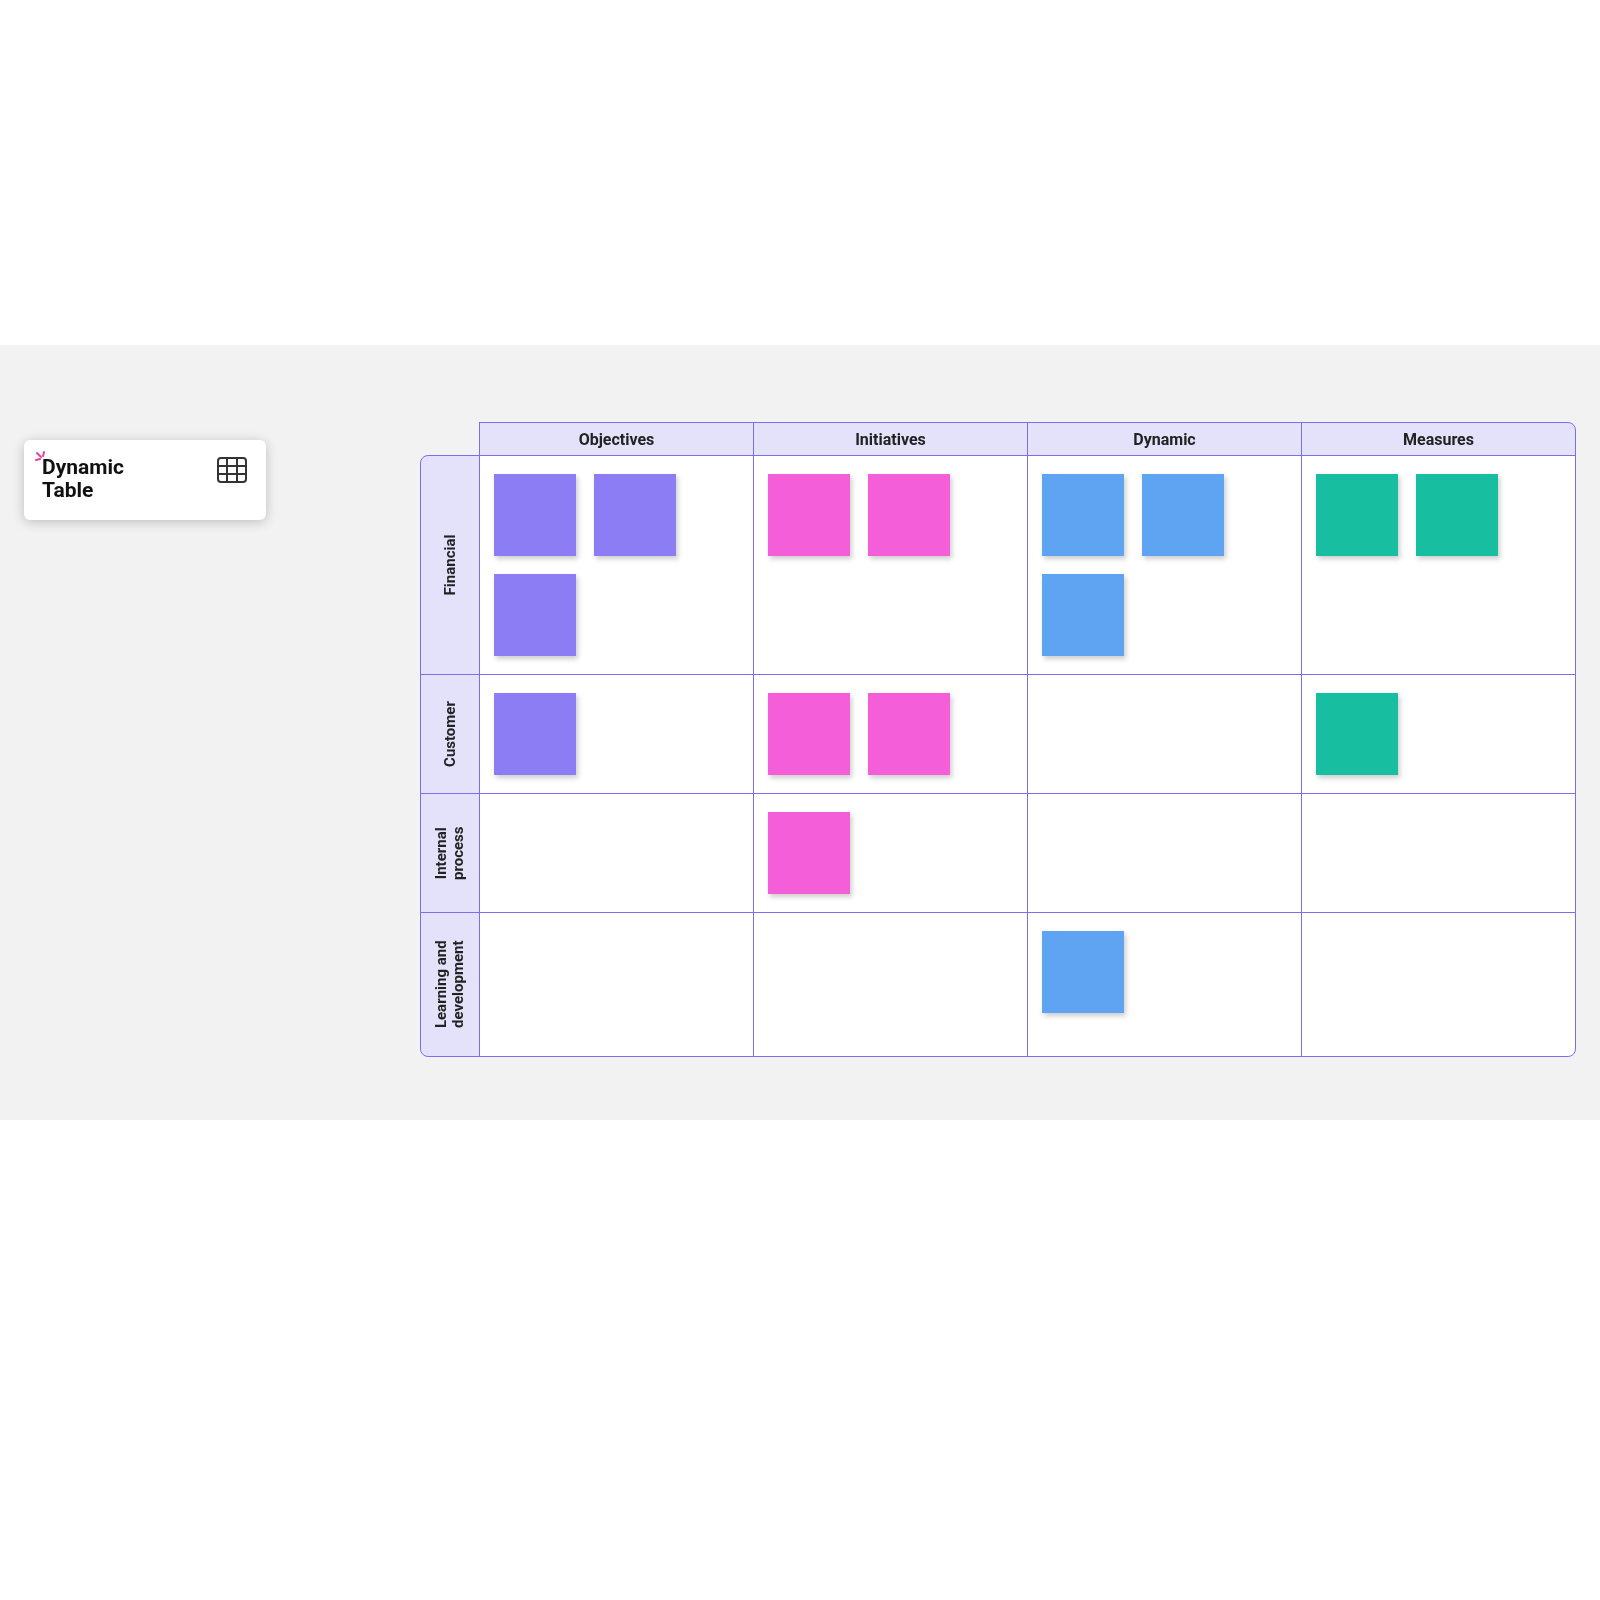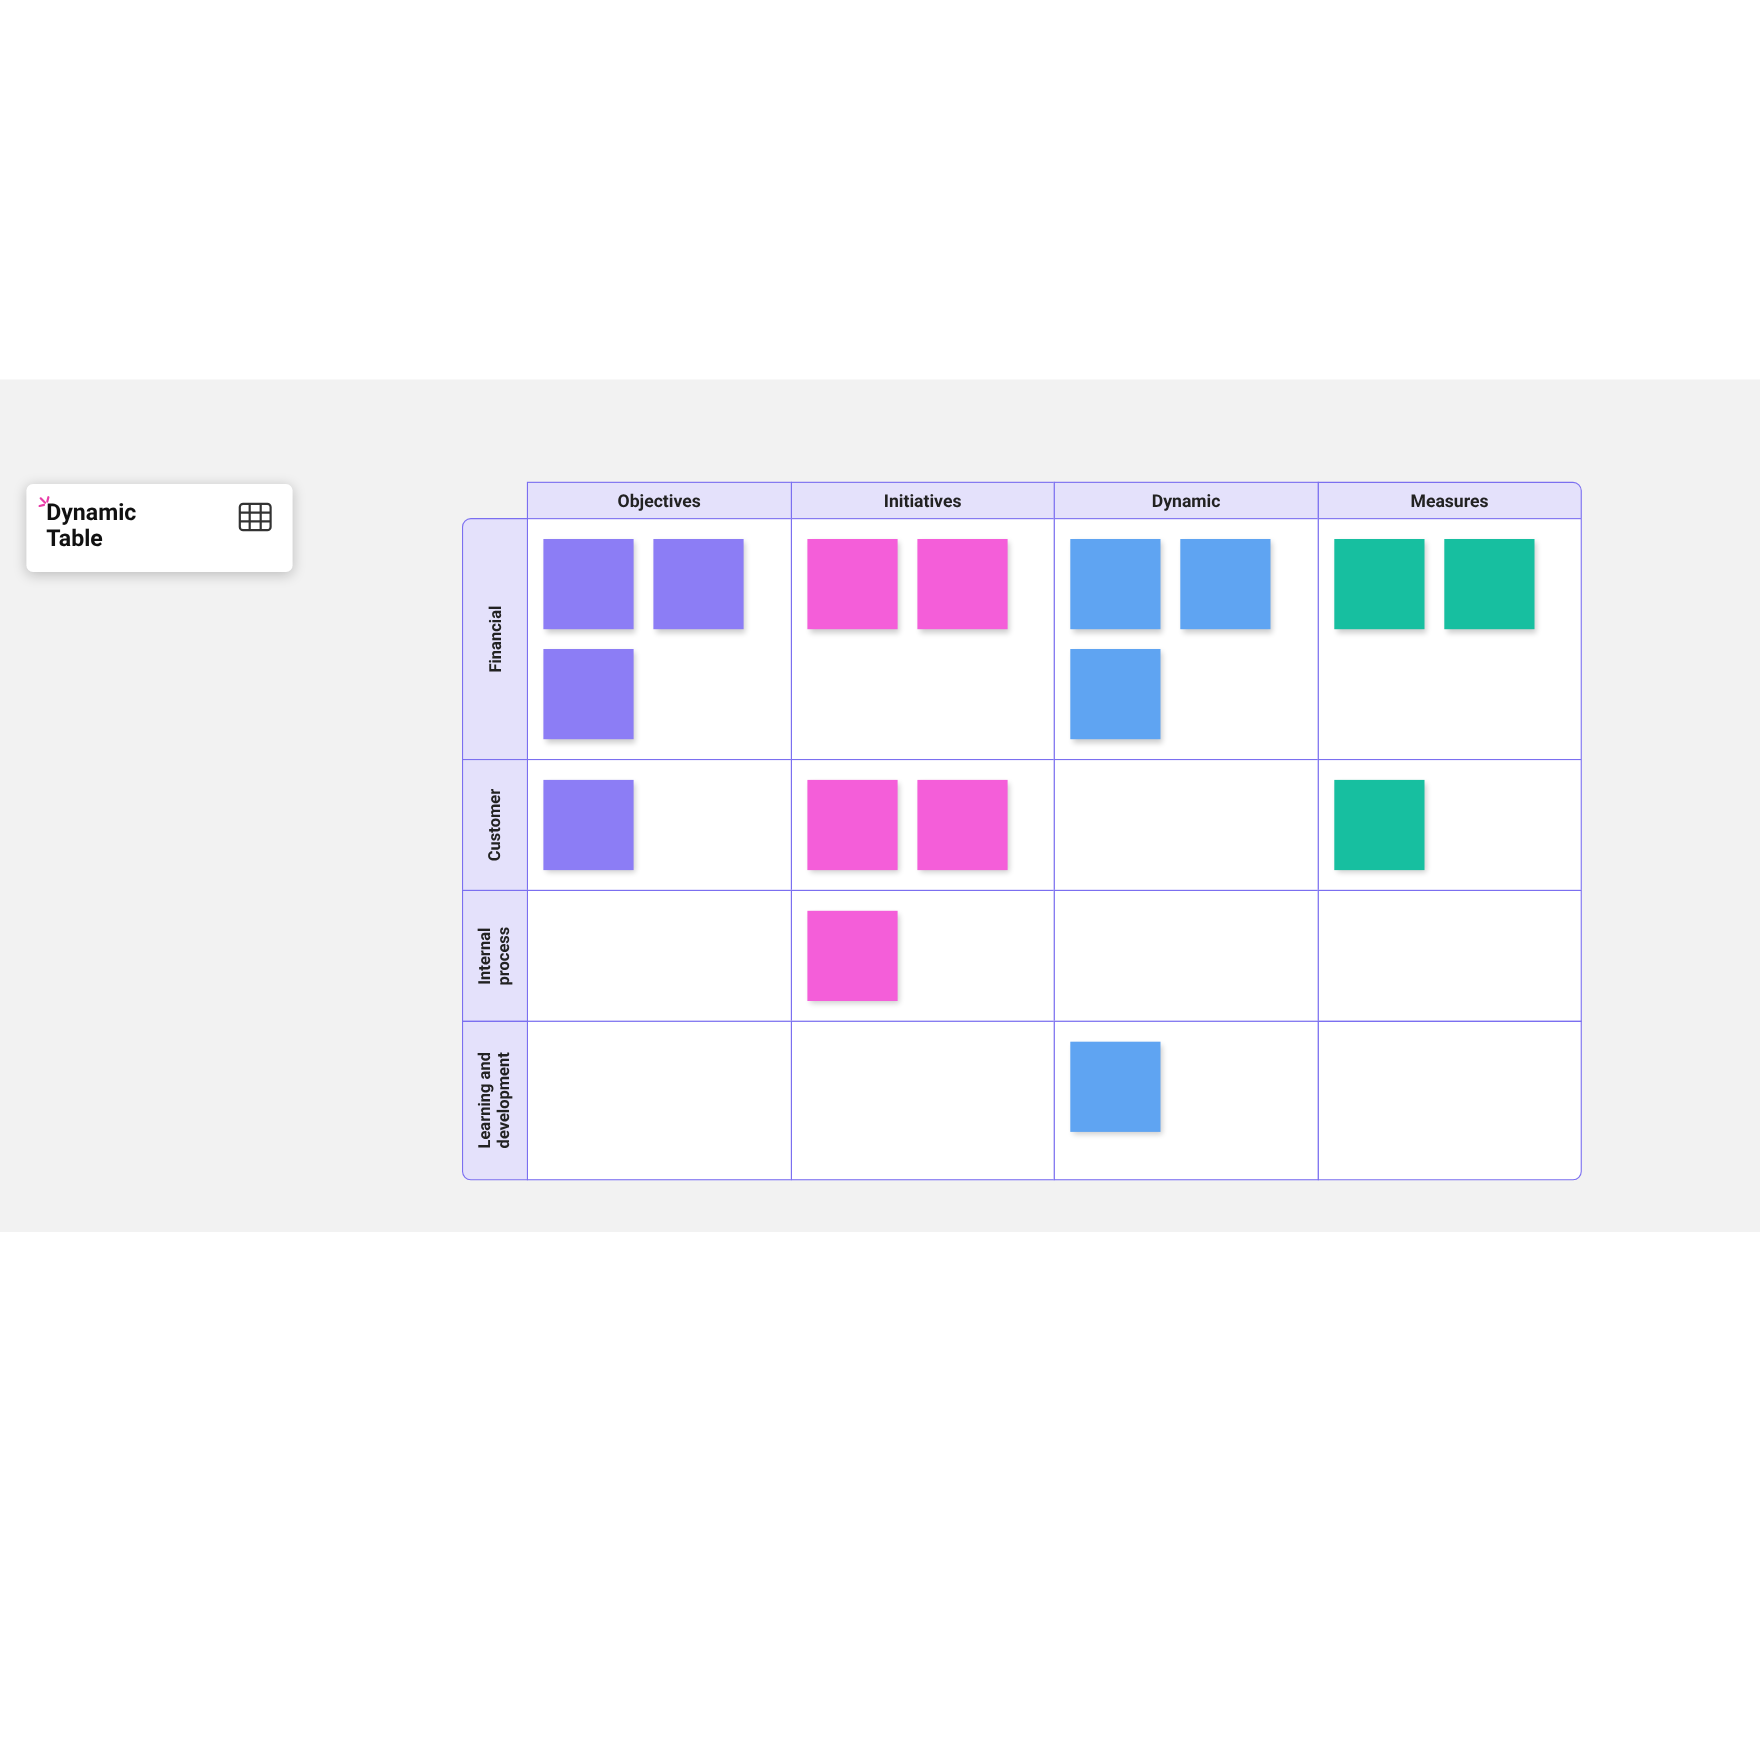--- a/index.html
+++ b/index.html
@@ -57,22 +57,22 @@
     }
     .info-desc {
       font-size: 12px;
       color: #333;
       line-height: 1.35;
       margin-top: -6px;
     }
     .main-table {
       position: absolute;
       left: 420px;
-      top: 438px;
-      width: 1018px;
+      top: 422px;
+      width: 1156px;
     }
     .col-headers {
       display: grid;
       grid-template-columns: 60px repeat(4, 1fr);
       height: 34px;
     }
     .col-header-spacer {
       background: transparent;
     }
     .col-header {

